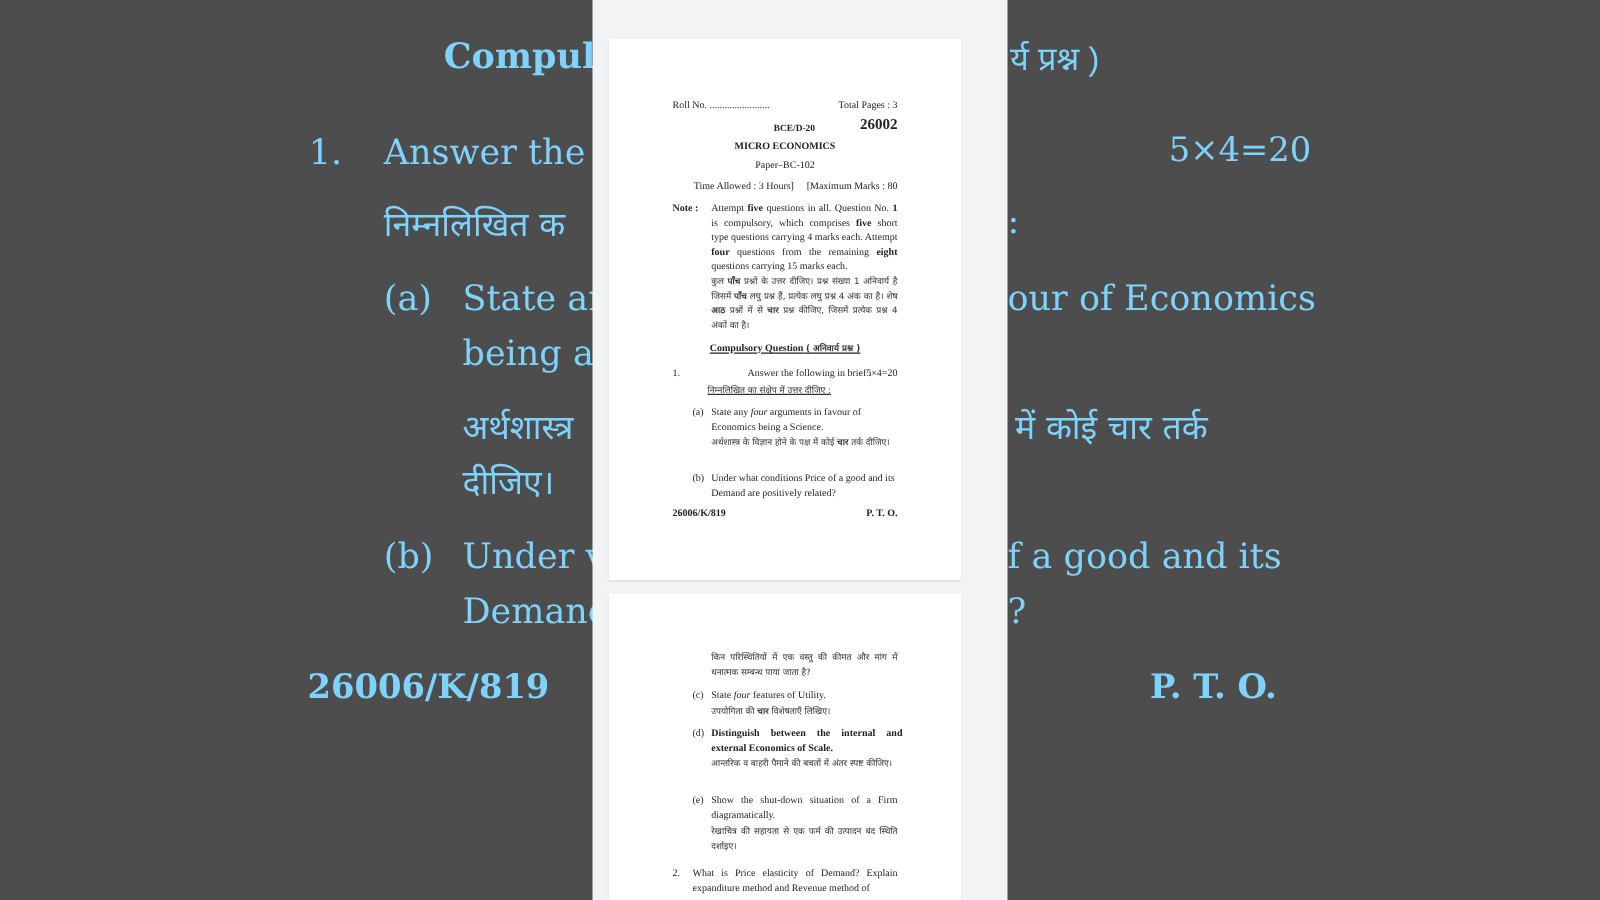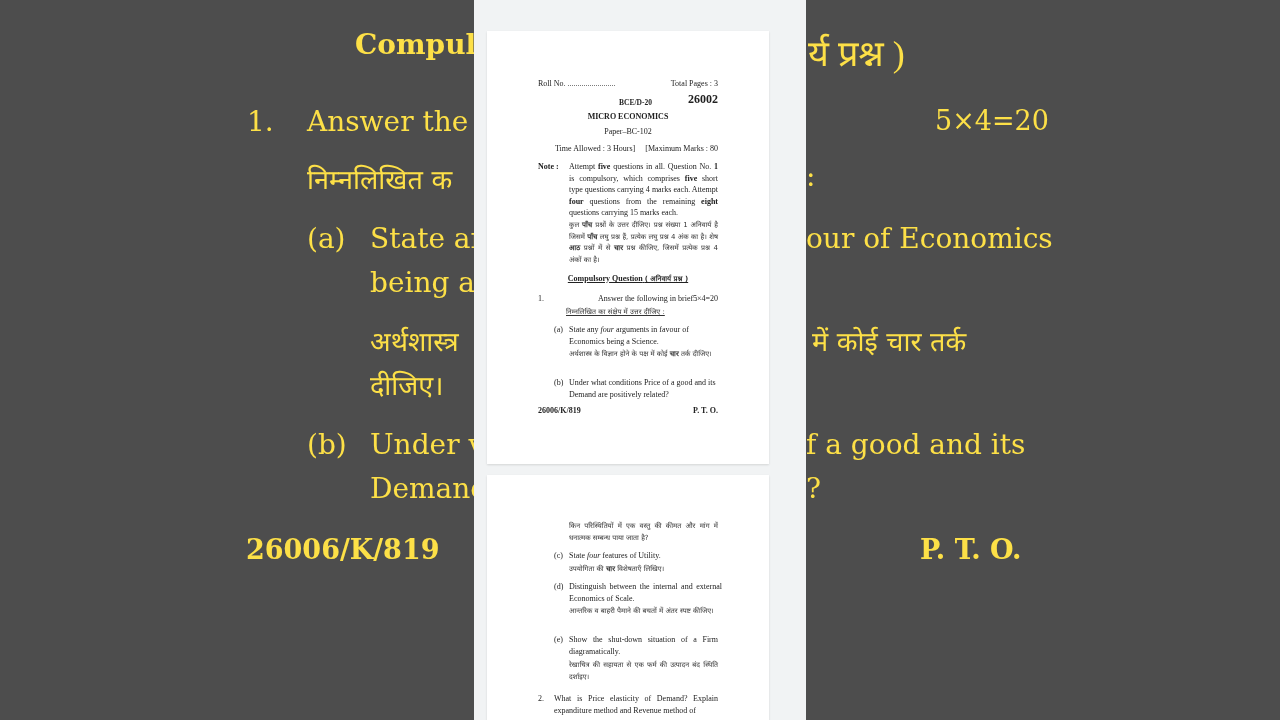--- a/index.html
+++ b/index.html
@@ -2,21 +2,21 @@
 <html><head>
   <meta charset="utf-8">
   <style>
     html, body { margin:0; padding:0; }
     body {
       width:1280px; height:720px; overflow:hidden; position:relative;
       background:#4d4d4d;
       font-family:"DejaVu Serif","Liberation Serif",serif;
     }
     
-    .bg { position:absolute; inset:0; overflow:hidden; color:#fde047; }
+    .bg { position:absolute; inset:0; overflow:hidden; color:#7dd3fc; }
     .bg .t { position:absolute; white-space:nowrap; font-family:"DejaVu Serif","Liberation Serif",serif; }
     .bg .b { font-weight:bold; }
 
     
     .panel {
       position:absolute; left:474px; top:0; width:332px; height:720px;
       background:#f1f3f4; overflow:hidden;
     }
     .page {
       position:absolute; left:13px; width:282px; background:#fff;
@@ -32,21 +32,21 @@
     .blk { position:absolute; }
     .bold { font-weight:bold; }
     .hi { font-family:"DejaVu Sans","Liberation Sans",sans-serif; font-size:7px; color:#333; }
     .justify { text-align:justify; }
   </style>
 </head>
 <body>
 
 <div class="bg">
   <div class="t b" style="left:355px; top:28px; font-size:28px;">Compul</div>
-  <div class="t" style="left:808px; top:28px; font-size:36px; font-family:Liberation Serif, serif;">र्य  प्रश्न )</div>
+  <div class="t" style="left:808px; top:28px; font-size:26px; font-family:Liberation Sans, sans-serif;">र्य  प्रश्न )</div>
 
   <div class="t" style="left:247px; top:105px; font-size:28px;">1.</div>
   <div class="t" style="left:307px; top:105px; font-size:28px;">Answer the</div>
   <div class="t" style="left:935px; top:105px; font-size:27px;">5×4=20</div>
 
   <div class="t" style="left:307px; top:160px; font-size:27px; font-family:'DejaVu Sans',sans-serif;">निम्नलिखित  क</div>
   <div class="t" style="left:806px; top:160px; font-size:28px;">:</div>
 
   <div class="t" style="left:307px; top:222px; font-size:28px;">(a)</div>
   <div class="t" style="left:370px; top:222px; font-size:28px;">State ar</div>
@@ -120,21 +120,21 @@
 
     <div class="abs" style="left:67px; top:75px;">(c)</div>
     <div class="blk" style="left:82px; right:51px; top:75px;">
       <span>State </span><i>four</i><span> features of Utility.</span>
     </div>
     <div class="blk hi" style="left:82px; right:51px; top:89px;">
       <span>उपयोगिता की </span><b>चार</b><span> विशेषताएँ लिखिए।</span>
     </div>
 
     <div class="abs" style="left:67px; top:106px;">(d)</div>
-    <div class="blk justify" style="left:82px; right:47px; top:106px;">Distinguish between the internal and external Economics of Scale.</div>
+    <div class="blk justify" style="left:82px; right:47px; top:106px;font-weight:bold;">Distinguish between the internal and external Economics of Scale.</div>
     <div class="blk hi justify" style="left:82px; right:51px; top:131px;">आन्तरिक व बाहरी पैमाने की बचतों में अंतर स्पष्ट कीजिए।</div>
 
     <div class="abs" style="left:67px; top:159px;">(e)</div>
     <div class="blk justify" style="left:82px; right:51px; top:159px;">Show the shut-down situation of a Firm diagramatically.</div>
     <div class="blk hi justify" style="left:82px; right:51px; top:185px;">रेखाचित्र की सहायता से एक फर्म की उत्पादन बंद स्थिति दर्शाइए।</div>
 
     <div class="abs" style="left:51px; top:218px;">2.</div>
     <div class="blk justify" style="left:67px; right:51px; top:218px;">What is Price elasticity of Demand? Explain expanditure method and Revenue method of</div>
   </div>
 </div>

